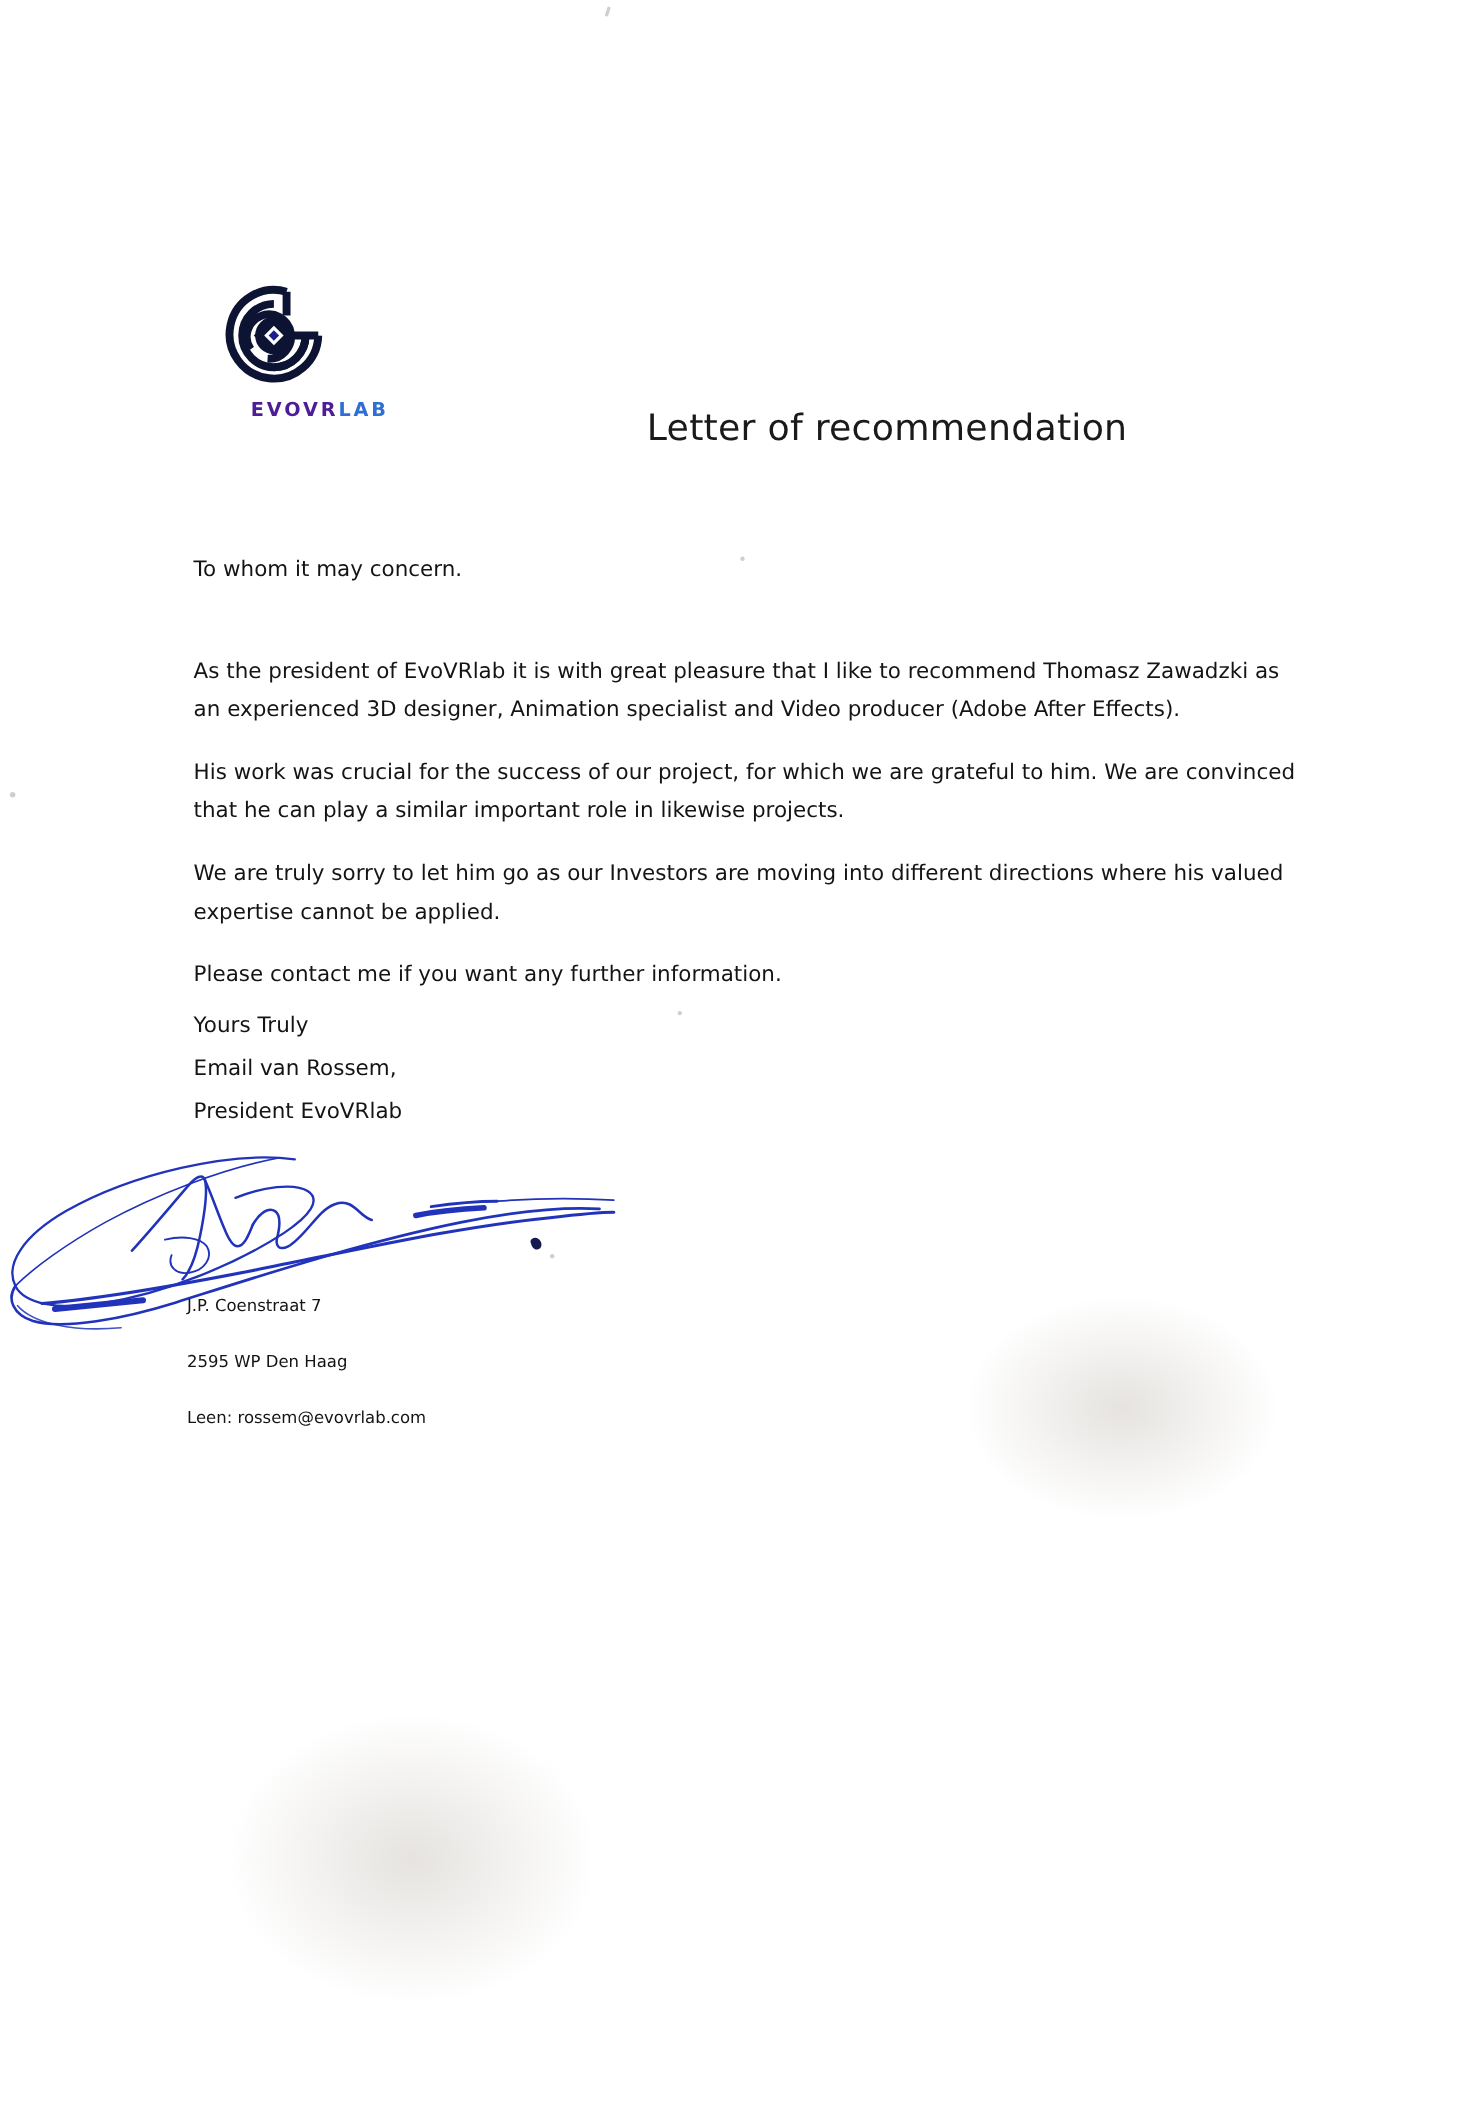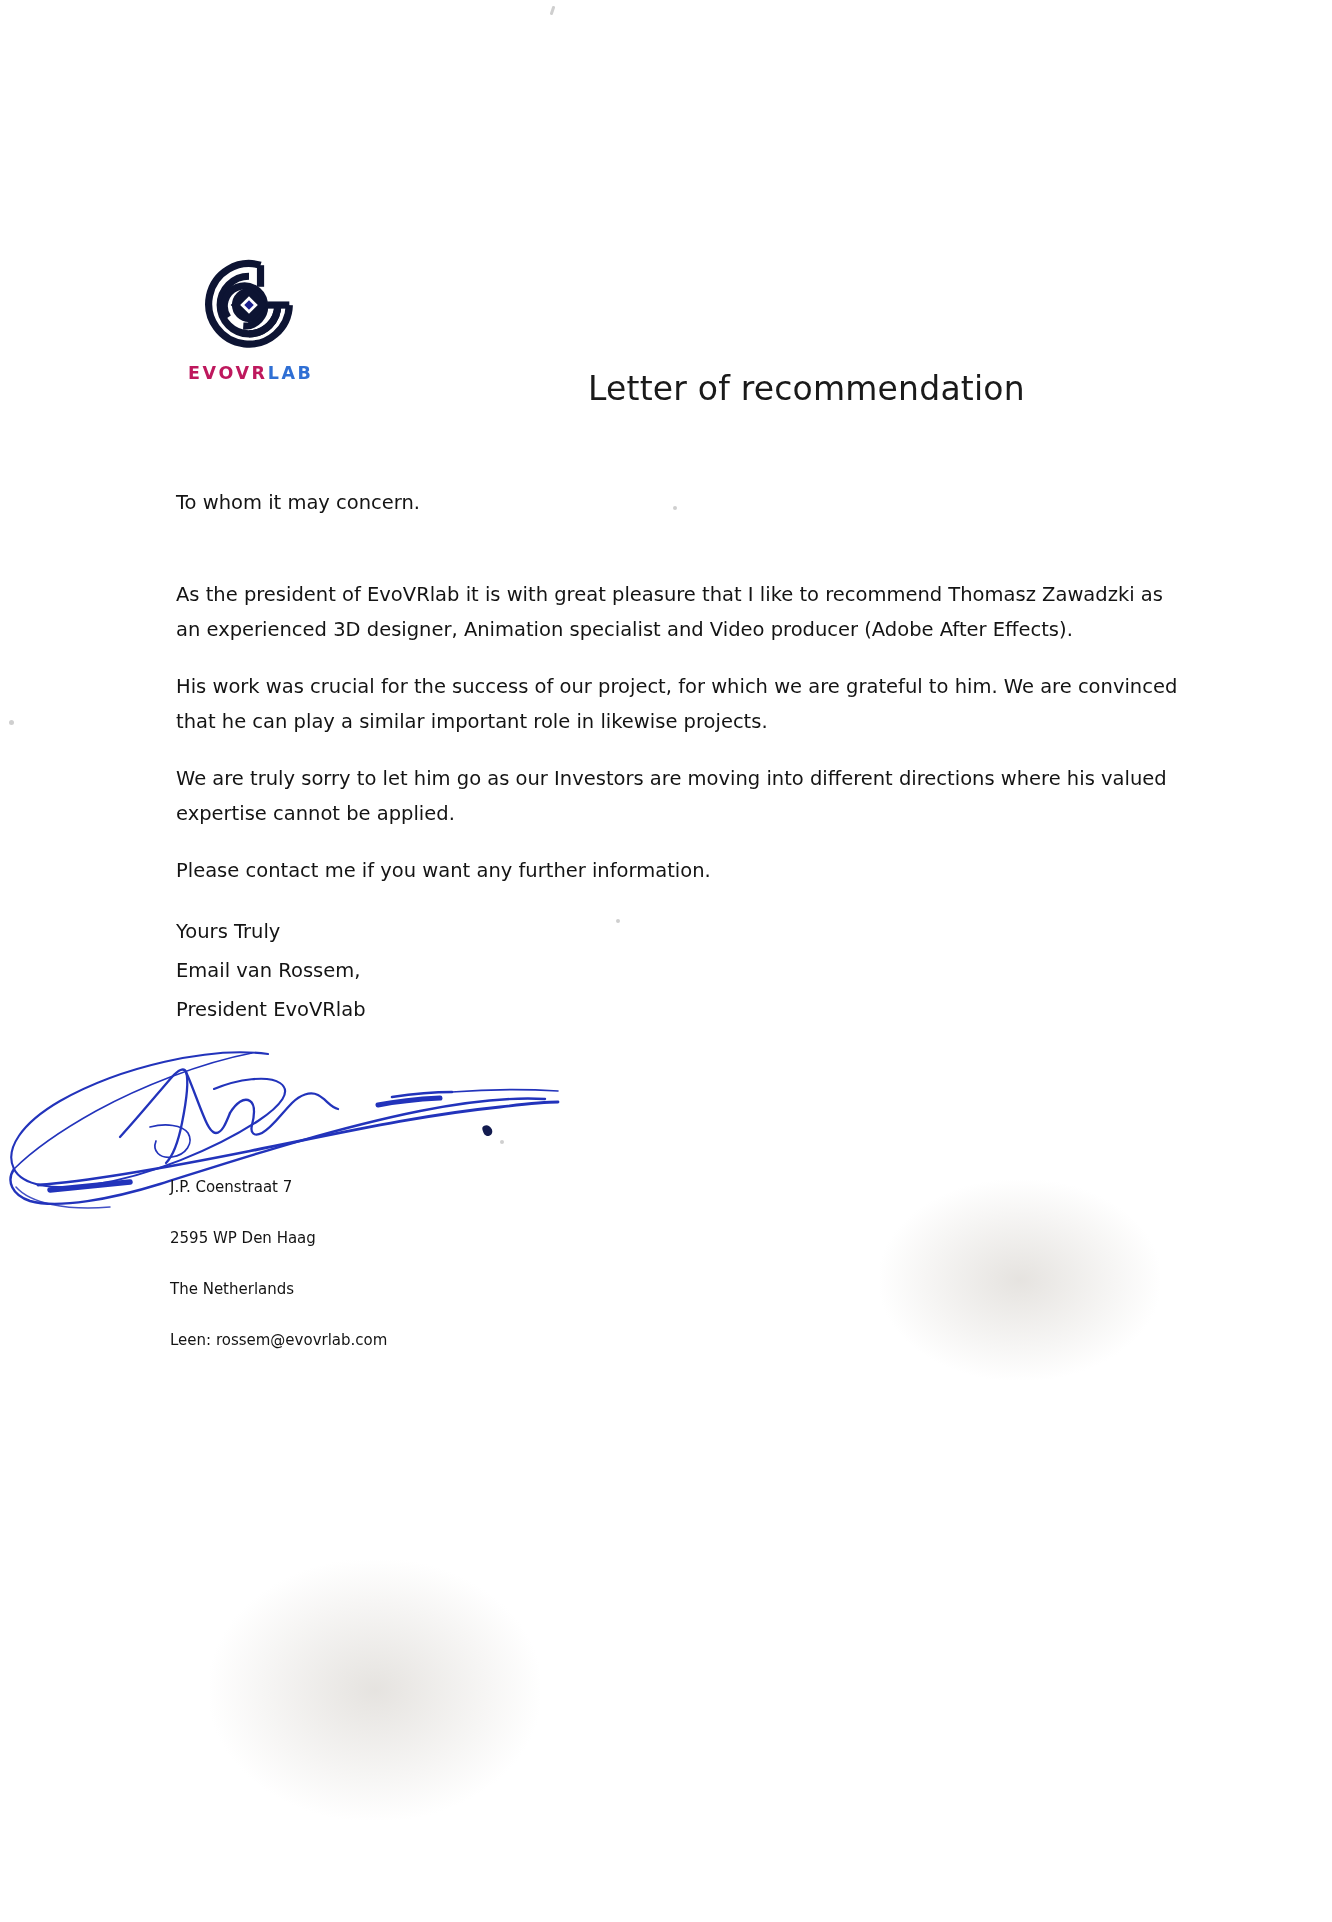--- a/index.html
+++ b/index.html
@@ -45,41 +45,41 @@
     margin-left: 13px;
   }
   .wordmark {
     margin-top: 9px;
     font-size: 17.5px;
     font-weight: bold;
     letter-spacing: 2.6px;
     white-space: nowrap;
     font-family: "DejaVu Sans", sans-serif;
   }
-  .wordmark .wm-a { color: #be185d; }
+  .wordmark .wm-a { color: #4c1d95; margin-left: 40px; }
   .wordmark .wm-b { color: #2f6fd4; }
 
   .doc-title {
     position: absolute;
     left: 588px;
     top: 369px;
     font-size: 33px;
     color: #1a1a1a;
     font-weight: normal;
     letter-spacing: 0.2px;
     white-space: nowrap;
     font-family: "DejaVu Sans", sans-serif;
     text-align: center;
   }
 
   
   .body-col {
     position: absolute;
     left: 176px;
-    top: 485px;
+    top: 500px;
     width: 1010px;
     color: #141414;
     font-size: 19.5px;
     line-height: 35px;
     font-family: "DejaVu Sans", sans-serif;
   }
   .salutation { margin: 0 0 0 0; }
   .para {
     margin: 0;
     padding: 0;
@@ -220,17 +220,16 @@
       <path d="M 14 124 C 30 108 60 86 96 66 C 140 42 200 18 252 8" stroke-width="1.5"></path>
 
       <path d="M 16 142 C 30 158 66 166 110 162" stroke-width="1.5" stroke-opacity="0.85"></path>
     </g>
   </svg>
   <div class="sig-dot"></div>
 
   <div class="address">
     <div class="addr-line">J.P. Coenstraat 7</div>
     <div class="addr-line">2595 WP Den Haag</div>
-    <div class="addr-line">The Netherlands</div>
     <div class="addr-line">Leen:  rossem@evovrlab.com</div>
   </div>
 
 </div>
 
 </body></html>

